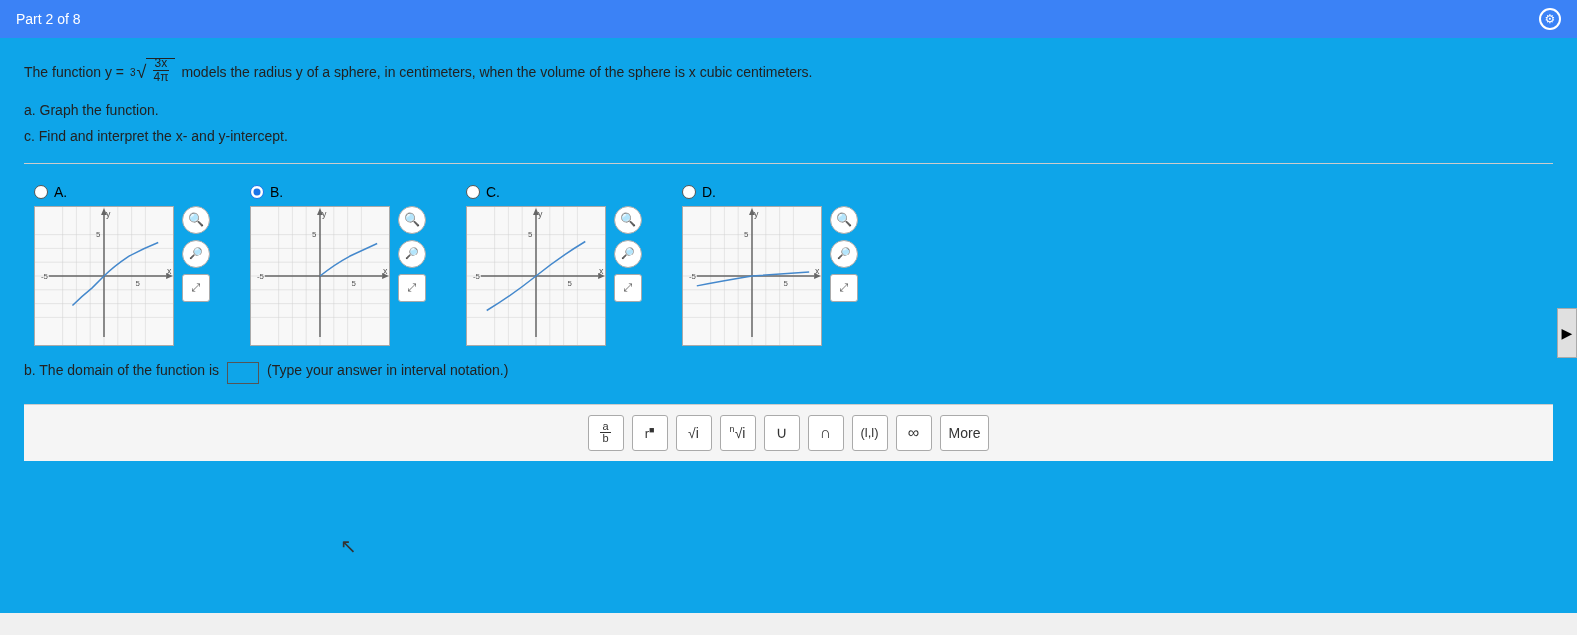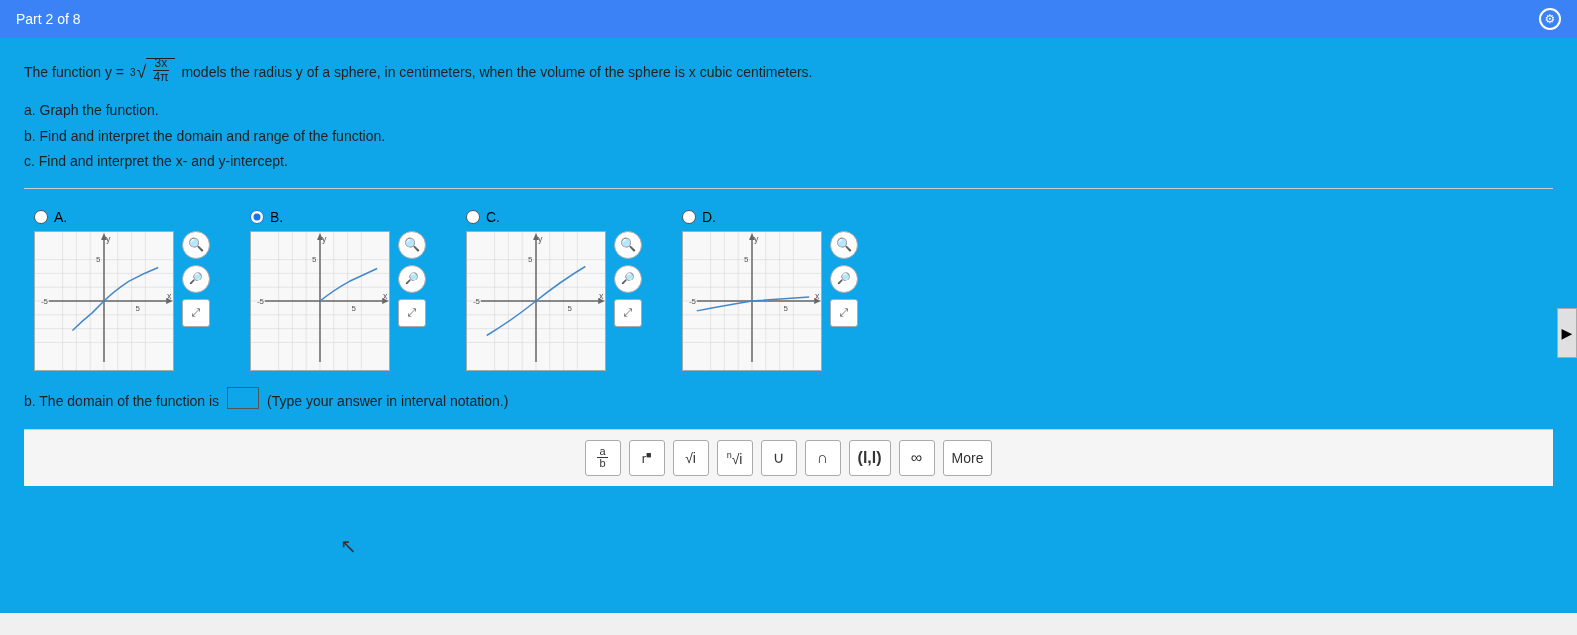--- a/index.html
+++ b/index.html
@@ -190,21 +190,21 @@
       justify-content: center;
       cursor: pointer;
       font-size: 11px;
       color: #555;
     }
     .domain-section {
       padding: 16px 0 0 0;
       font-size: 14px;
       color: #222;
       display: flex;
-      align-items: flex-end;
+      align-items: flex-start;
       gap: 8px;
       flex-wrap: wrap;
     }
     .answer-box {
       width: 32px;
       height: 22px;
       border: 1px solid #555;
       display: inline-block;
       vertical-align: middle;
     }
@@ -295,21 +295,20 @@
           <span class="numerator">3x</span>
           <span class="denominator">4π</span>
         </span>
       </span>
     </span>
     <span>models the radius y of a sphere, in centimeters, when the volume of the sphere is x cubic centimeters.</span>
   </div>
 
   <div class="instructions">
     <p>a. Graph the function.</p>
-    <p>b. Find and interpret the domain and range of the function.</p>
     <p>c. Find and interpret the x- and y-intercept.</p>
   </div>
 
   <hr class="divider">
 
   <div class="collapse-btn">
     <span>···</span>
   </div>
 
   <div class="options-row" style="margin-top:20px;">
@@ -519,21 +518,21 @@
     <div class="toolbar-btn">
       <span style="font-size:14px;"><sup style="font-size:9px;">n</sup>√i</span>
     </div>
     <div class="toolbar-btn">
       <span style="font-size:16px;">∪</span>
     </div>
     <div class="toolbar-btn">
       <span style="font-size:16px;">∩</span>
     </div>
     <div class="toolbar-btn">
-      <span style="font-size:16px;font-weight:bold;">(l,l)</span>
+      <span style="font-size:13px;">(l,l)</span>
     </div>
     <div class="toolbar-btn">
       <span style="font-size:16px;">∞</span>
     </div>
     <div class="toolbar-btn more-btn">
       <span>More</span>
     </div>
   </div>
 
 </div>

